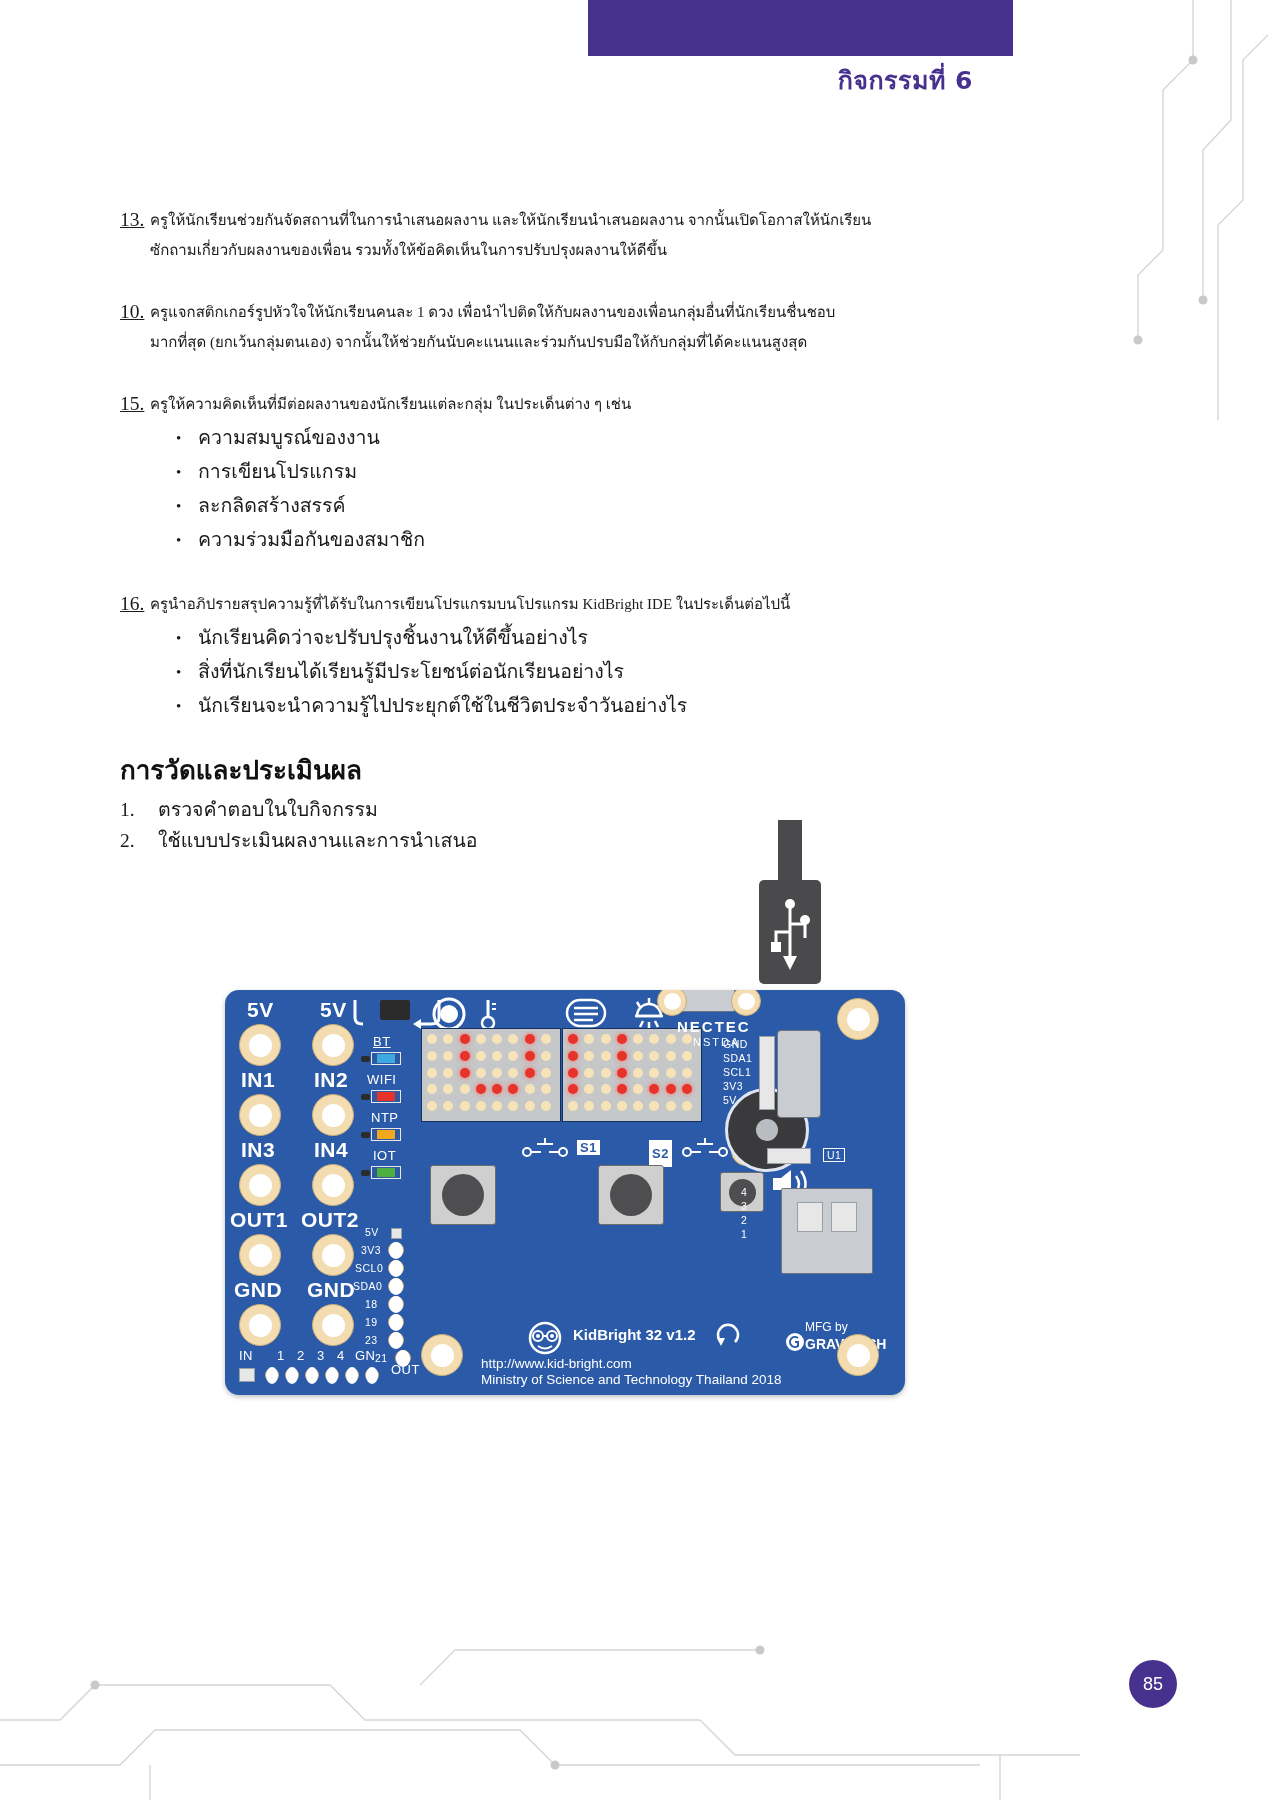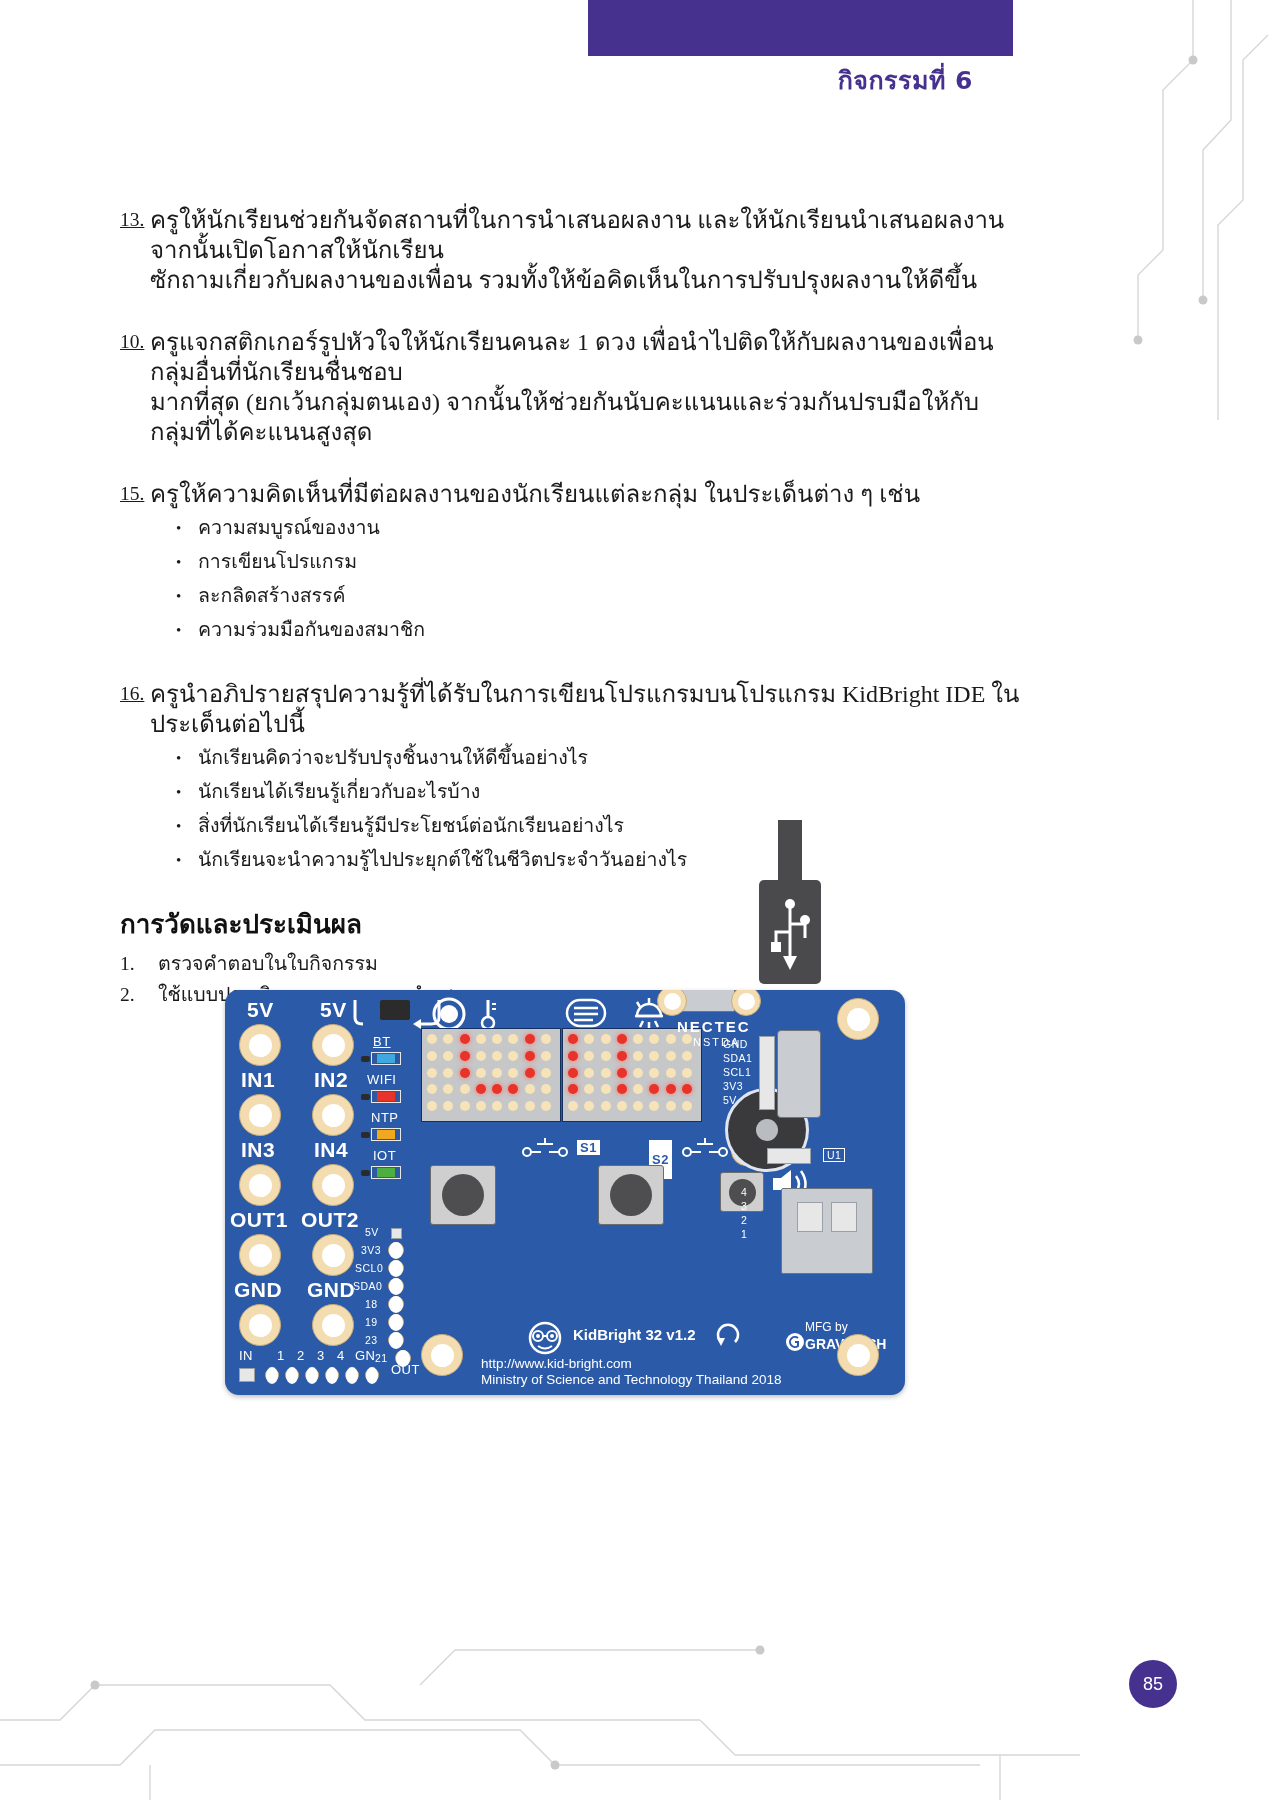--- a/index.html
+++ b/index.html
@@ -33,21 +33,21 @@
   
   .content { position:absolute; left:120px; top:205px; width:900px; }
 
   .num-item { display:flex; margin-bottom:6px; }
   .num-item .num {
     width:30px; flex:0 0 30px;
     font-size:19.5px; line-height:30px; color:#1a1a1a;text-decoration:underline;
   }
   .num-item .body { flex:1 1 auto; }
   .num-item .body p {
-    margin:0; font-size:24px; line-height:30px; color:#1a1a1a;
+    margin:0; font-size:15px; line-height:30px; color:#1a1a1a;
   }
   .para-gap { height:26px; }
 
   ul.bullets { list-style:none; margin:2px 0 0 0; padding:0; }
   ul.bullets li {
     position:relative; padding-left:48px;
     font-size:19.5px; line-height:34px; color:#1a1a1a;
   }
   ul.bullets li::before {
     content:"\2022"; position:absolute; left:26px; top:0;
@@ -210,21 +210,20 @@
     </div>
   </div>
   <div class="para-gap"></div>
 
   <div class="num-item">
     <div class="num">16.</div>
     <div class="body">
       <p>ครูนำอภิปรายสรุปความรู้ที่ได้รับในการเขียนโปรแกรมบนโปรแกรม KidBright IDE ในประเด็นต่อไปนี้</p>
       <ul class="bullets">
         <li>นักเรียนคิดว่าจะปรับปรุงชิ้นงานให้ดีขึ้นอย่างไร</li>
-        <li>นักเรียนได้เรียนรู้เกี่ยวกับอะไรบ้าง</li>
         <li>สิ่งที่นักเรียนได้เรียนรู้มีประโยชน์ต่อนักเรียนอย่างไร</li>
         <li>นักเรียนจะนำความรู้ไปประยุกต์ใช้ในชีวิตประจำวันอย่างไร</li>
       </ul>
     </div>
   </div>
 
   <div class="section-head">การวัดและประเมินผล</div>
   <ol class="plain">
     <li>
       <span class="ord">1.</span>
@@ -419,21 +418,21 @@
 
     <svg style="position:absolute; left:292px; top:142px;" width="60" height="28">
       <path d="M6 20 L52 20" stroke="#fff" stroke-width="2" opacity="0"></path>
       <circle cx="10" cy="20" r="4" stroke="#fff" stroke-width="2" fill="none"></circle>
       <circle cx="46" cy="20" r="4" stroke="#fff" stroke-width="2" fill="none"></circle>
       <path d="M14 20 H24 M32 20 H42" stroke="#fff" stroke-width="2"></path>
       <path d="M20 12 H36 M28 12 L28 6" stroke="#fff" stroke-width="2"></path>
     </svg>
     <div class="lbl sm" style="left:352px; top:150px; background:#fff; color:#2b5ba8; padding:0 3px; font-weight:bold;">S1</div>
 
-    <div class="lbl sm" style="left:424px; top:150px; background:#fff; color:#2b5ba8; padding:12px 3px; font-weight:bold;">S2</div>
+    <div class="lbl sm" style="left:424px; top:150px; background:#fff; color:#2b5ba8; padding:6px 3px; font-weight:bold;">S2</div>
     <svg style="position:absolute; left:452px; top:142px;" width="60" height="28">
       <circle cx="10" cy="20" r="4" stroke="#fff" stroke-width="2" fill="none"></circle>
       <circle cx="46" cy="20" r="4" stroke="#fff" stroke-width="2" fill="none"></circle>
       <path d="M14 20 H24 M32 20 H42" stroke="#fff" stroke-width="2"></path>
       <path d="M20 12 H36 M28 12 L28 6" stroke="#fff" stroke-width="2"></path>
     </svg>
 
     <div class="btn-sw" style="left:205px; top:175px;"></div>
     <div class="btn-sw" style="left:373px; top:175px;"></div>
     <div class="btn-sw tiny" style="left:495px; top:182px;"></div>

